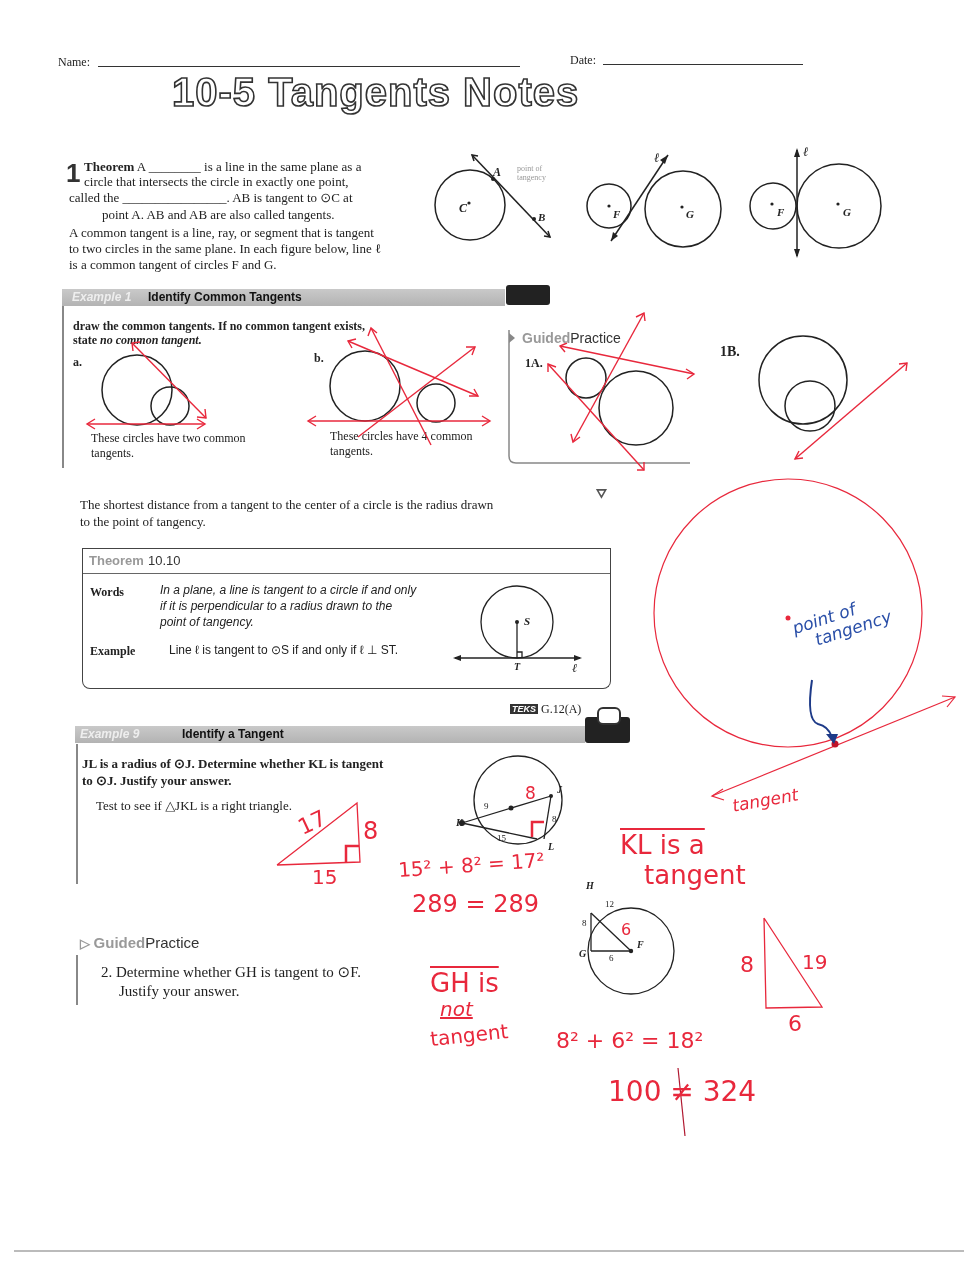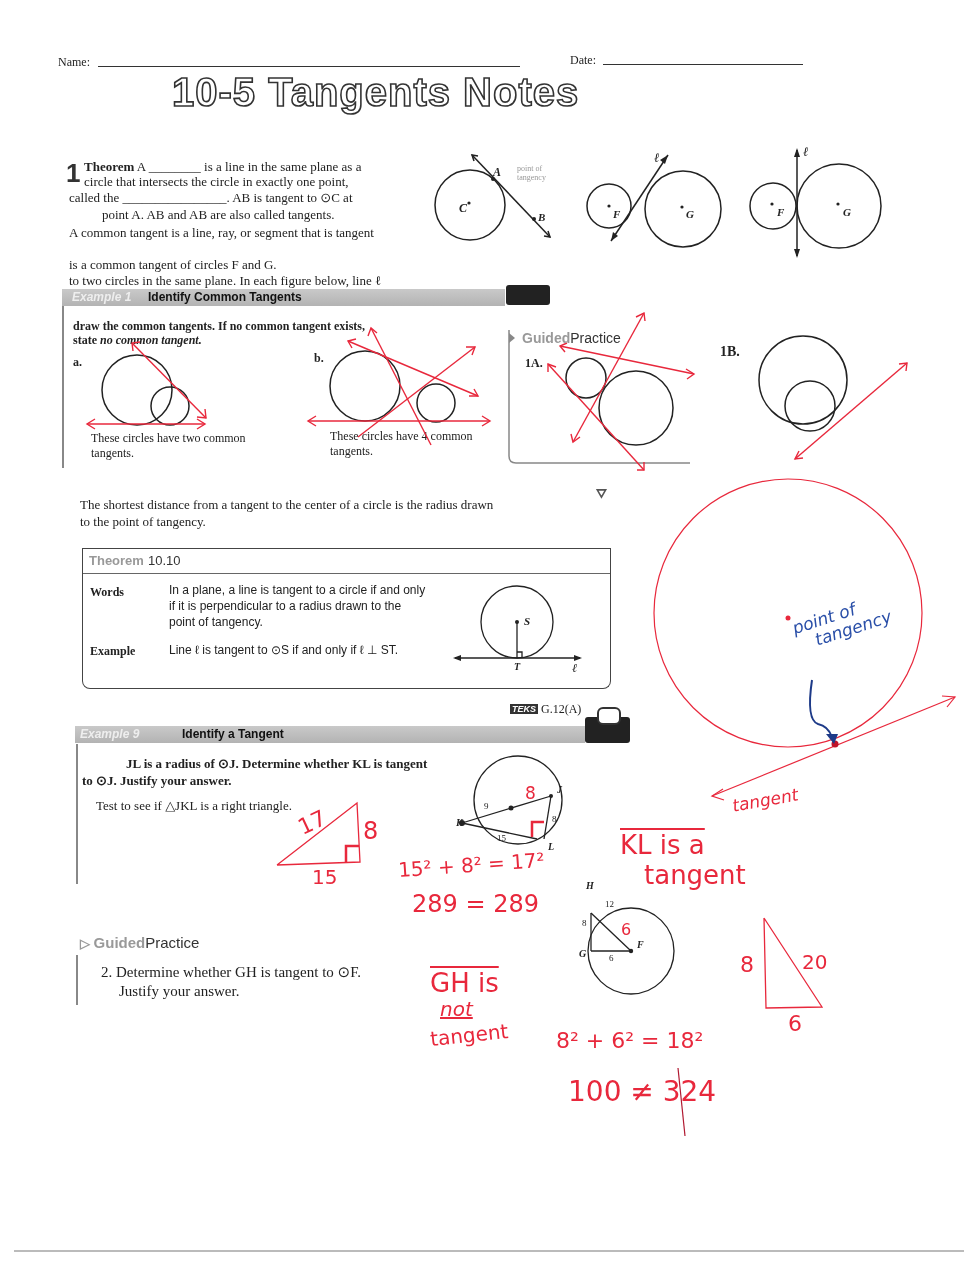--- a/index.html
+++ b/index.html
@@ -35,21 +35,21 @@
 
 <div class="abs" style="left:66px;top:158px;font-family:'Liberation Sans',sans-serif;font-weight:bold;font-size:26px;color:#333;">1</div>
 <div class="abs body-text" style="left:84px;top:158px;width:330px;">
   <span class="sans" style="font-weight:bold;font-size:13px;">Theorem</span>
   <span>A ________ is a line in the same plane as a</span>
 </div>
 <div class="abs body-text" style="left:84px;top:173px;">circle that intersects the circle in exactly one point,</div>
 <div class="abs body-text" style="left:69px;top:189px;">called the ________________. AB is tangent to ⊙C at</div>
 <div class="abs body-text" style="left:69px;top:206px;margin-left:33px;">point A. AB and AB are also called tangents.</div>
 <div class="abs body-text" style="left:69px;top:224px;">A common tangent is a line, ray, or segment that is tangent</div>
-<div class="abs body-text" style="left:69px;top:240px;margin-top:32px;">to two circles in the same plane. In each figure below, line ℓ</div>
+<div class="abs body-text" style="left:69px;top:240px;">to two circles in the same plane. In each figure below, line ℓ</div>
 <div class="abs body-text" style="left:69px;top:256px;">is a common tangent of circles F and G.</div>
 
 <svg style="left:0;top:0;" width="979" height="1266">
   <g stroke="#222" stroke-width="1.5" fill="none">
 
     <circle cx="470" cy="205" r="35"></circle>
     <line x1="472" y1="155" x2="550" y2="237"></line>
     <polyline points="478,156 472,155 474,161"></polyline>
     <polyline points="544,236 550,237 548,231"></polyline>
 
@@ -161,21 +161,21 @@
 <div class="abs sans" style="left:720px;top:344px;font-size:14px;font-weight:bold;">1B.</div>
 
 <div class="abs body-text" style="left:80px;top:496px;">The shortest distance from a tangent to the center of a circle is the radius drawn</div>
 <div class="abs body-text" style="left:80px;top:513px;">to the point of tangency.</div>
 <div class="abs sans" style="left:596px;top:486px;font-size:13px;font-weight:bold;color:#555;">⛛</div>
 
 <div class="abs thm-head" style="left:82px;top:548px;width:527px;height:24px;"></div>
 <div class="abs thm-box" style="left:82px;top:572px;width:527px;height:116px;border-top:none;"></div>
 <div class="abs" style="left:89px;top:553px;font-size:13px;"><span class="gp-gray">Theorem</span> <span class="gp-dark">10.10</span></div>
 <div class="abs sans" style="left:90px;top:585px;font-size:12px;font-weight:bold;">Words</div>
-<div class="abs cond" style="left:169px;top:582px;">
+<div class="abs cond" style="left:160px;top:582px;font-style:italic;">
   <div>In a plane, a line is tangent to a circle if and only</div>
   <div>if it is perpendicular to a radius drawn to the</div>
   <div>point of tangency.</div>
 </div>
 <div class="abs sans" style="left:90px;top:644px;font-size:12px;font-weight:bold;">Example</div>
 <div class="abs cond" style="left:169px;top:642px;">Line ℓ is tangent to ⊙S if and only if ℓ ⊥ ST.</div>
 <svg style="left:0;top:0;" width="979" height="1266">
   <g stroke="#222" stroke-width="1.3" fill="none">
     <circle cx="517" cy="622" r="36"></circle>
     <line x1="517" y1="622" x2="517" y2="658"></line>
@@ -212,21 +212,21 @@
 
 <div class="abs" style="left:510px;top:704px;background:#333;color:#fff;font-size:9px;font-weight:bold;font-style:italic;padding:0 2px;font-family:'Liberation Sans',sans-serif;">TEKS</div>
 <div class="abs sans" style="left:541px;top:702px;font-size:12px;">G.12(A)</div>
 <div class="abs bar" style="left:75px;top:726px;width:510px;"></div>
 <div class="abs ex-label" style="left:80px;top:727px;">Example 9</div>
 <div class="abs ex-title" style="left:182px;top:727px;">Identify a Tangent</div>
 <div class="abs bar-tag" style="left:585px;top:717px;width:45px;height:26px;"></div>
 <div class="abs" style="left:597px;top:707px;width:20px;height:14px;border:2px solid #333;border-radius:6px;background:#fff;"></div>
 <div class="abs" style="left:76px;top:744px;width:1.5px;height:140px;background:#888;"></div>
 
-<div class="abs body-text" style="left:82px;top:755px;font-weight:bold;margin-left:44px;">JL is a radius of ⊙J. Determine whether KL is tangent</div>
+<div class="abs body-text" style="left:82px;top:755px;font-weight:bold;">JL is a radius of ⊙J. Determine whether KL is tangent</div>
 <div class="abs body-text" style="left:82px;top:772px;font-weight:bold;">to ⊙J. Justify your answer.</div>
 <div class="abs body-text" style="left:96px;top:797px;">Test to see if △JKL is a right triangle.</div>
 
 <svg style="left:0;top:0;" width="979" height="1266">
   <g stroke="#222" stroke-width="1.3" fill="none">
     <circle cx="518" cy="800" r="44"></circle>
     <line x1="462" y1="823" x2="551" y2="796"></line>
     <line x1="462" y1="823" x2="537" y2="839"></line>
     <line x1="551" y1="796" x2="544" y2="839"></line>
   </g>
@@ -292,18 +292,18 @@
 <div class="abs sans" style="left:605px;top:899px;font-size:9px;">12</div>
 <div class="abs sans" style="left:609px;top:953px;font-size:9px;">6</div>
 <div class="abs hand" style="left:621px;top:920px;font-size:16px;font-style:normal;">6</div>
 
 <div class="abs hand" style="left:430px;top:970px;font-size:26px;font-style:normal;line-height:26px;">
   <div style="text-decoration:overline;">GH is</div>
   <div style="font-size:20px;text-decoration:underline;padding-left:10px;font-style:italic;">not</div>
   <div style="font-size:20px;transform:rotate(-6deg);">tangent</div>
 </div>
 <div class="abs hand" style="left:556px;top:1028px;font-size:22px;font-style:normal;">8² + 6² = 18²</div>
-<div class="abs hand" style="left:568px;top:1075px;font-size:28px;font-style:normal;">100 ≠ 324</div>
+<div class="abs hand" style="left:608px;top:1075px;font-size:28px;font-style:normal;">100 ≠ 324</div>
 <div class="abs hand" style="left:740px;top:952px;font-size:22px;font-style:normal;">8</div>
 <div class="abs hand" style="left:788px;top:1011px;font-size:22px;font-style:normal;">6</div>
-<div class="abs hand" style="left:802px;top:950px;font-size:20px;font-style:normal;">20</div>
+<div class="abs hand" style="left:802px;top:950px;font-size:20px;font-style:normal;">19</div>
 
 <div class="abs" style="left:14px;top:1250px;width:950px;height:2px;background:#bbb;"></div>
 
 </body></html>

